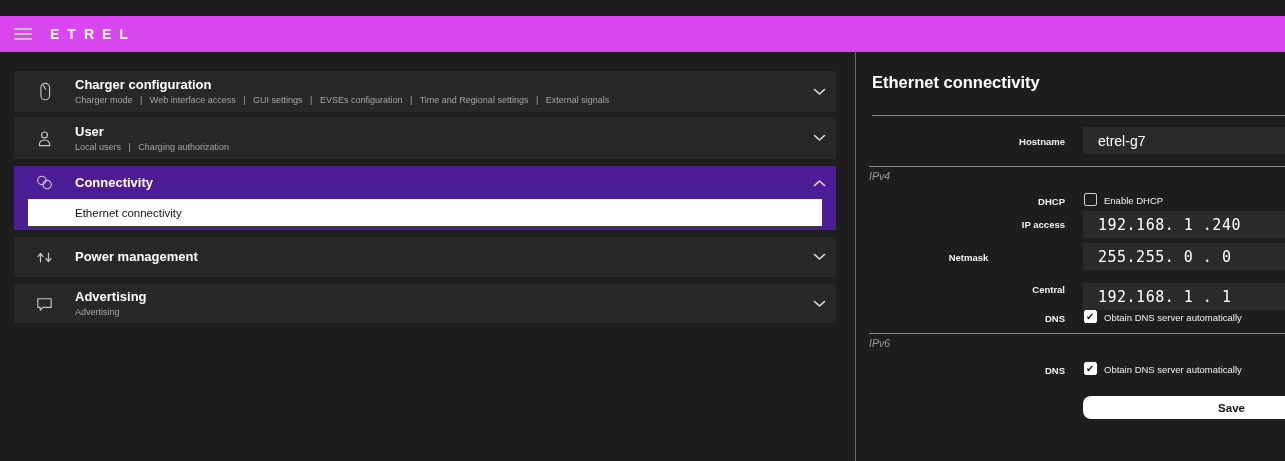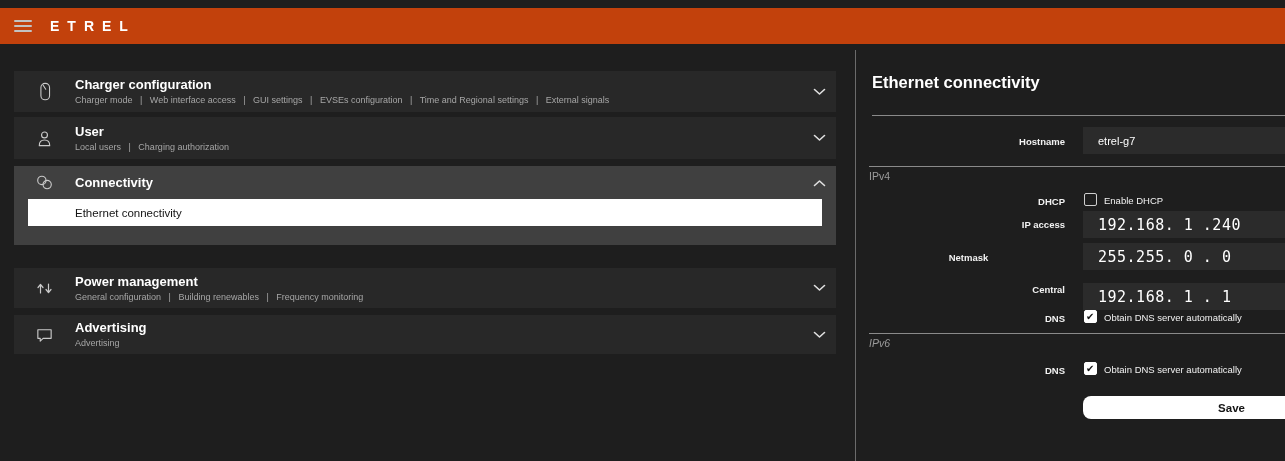--- a/index.html
+++ b/index.html
@@ -5,34 +5,34 @@
   * { box-sizing: border-box; margin: 0; padding: 0; }
   html,body { width:1285px; height:461px; overflow:hidden; }
   body {
     position:relative;
     background:#1e1e1e;
     font-family:"Liberation Sans", sans-serif;
     -webkit-font-smoothing:antialiased;
   }
 
   
-  .topbar { position:absolute; top:8px; left:0; right:0; height:36px; background:#c2410c; }
+  .topbar { position:absolute; top:16px; left:0; right:0; height:36px; background:#d946ef; }
   .hamburger { position:absolute; left:14px; top:12px; width:18px; cursor:pointer; }
   .hamburger .bar { height:2px; background:#c2c2c2; margin-bottom:3px; border-radius:1px; }
   .logo { position:absolute; left:50px; top:10px; color:#ffffff; font-size:14px;
           font-weight:bold; letter-spacing:8px; white-space:nowrap; }
 
   
   .sidebar { position:absolute; left:14px; top:71px; width:822px; }
   .card { background:#282828; display:flex; align-items:center; }
   .c1 { height:41px; margin-bottom:5px; }
   .c2 { height:42px; margin-bottom:7px; }
   .c4 { height:40px; margin-bottom:7px; }
   .c5 { height:39px; }
-  .exp-card { background:#404040; margin-bottom:23px; padding-bottom:18px; }
+  .exp-card { background:#4c1d95; margin-bottom:7px; padding-bottom:3px; }
   .exp-head { height:33px; display:flex; align-items:center; cursor:pointer; }
 
   .icon-box { width:61px; display:flex; justify-content:center; flex-shrink:0; color:#c9c9c9; }
   .icon-box svg { display:block; }
   .txt { flex:1; min-width:0; }
   .card-title { font-size:13px; font-weight:bold; color:#ffffff; line-height:14px; }
   .card-sub { font-size:9px; color:#a6a6a6; margin-top:3px; white-space:pre; overflow:hidden; }
   .chev { width:26px; flex-shrink:0; color:#e0e0e0; display:flex; justify-content:center; margin-right:4px; }
   [data-expanded="true"] .chev svg { transform:rotate(180deg); }
 
@@ -43,21 +43,21 @@
 
   
   .vline { position:absolute; left:855px; top:50px; bottom:0; width:1px; background:#6b6b6b; }
   .page-title { position:absolute; left:872px; top:73px; font-size:16.5px; color:#ffffff; }
   .hr { position:absolute; height:1px; background:#8a8a8a; right:0; }
   .sec-label { position:absolute; left:869px; color:#9b9b9b; font-size:10.5px; }
   .lab { position:absolute; left:872px; width:193px; text-align:right;
          font-size:9.5px; font-weight:bold; color:#f2f2f2; }
   .field { position:absolute; left:1083px; right:0; height:27px; background:#2b2b2b;
            display:flex; align-items:center; padding-left:15px; color:#ffffff; cursor:text; }
-  .field.txtv { font-size:11px; }
+  .field.txtv { font-size:14px; }
   .field.mono { font-family:"DejaVu Sans Mono", monospace; font-size:15px;
                 white-space:pre; letter-spacing:0.5px; }
   .cb { position:absolute; left:1084px; width:13px; height:13px; border:1px solid #cfcfcf;
         border-radius:2px; background:transparent; cursor:pointer; }
   .cb[data-checked="true"] { background:#ffffff; border-color:#ffffff; }
   .cb[data-checked="true"]::after { content:"\2714"; color:#141414; font-size:10px;
         position:absolute; left:1px; top:0px; line-height:11px; }
   .cb-label { position:absolute; left:1104px; font-size:9.5px; font-weight:normal; color:#f2f2f2; }
   .save-btn { position:absolute; left:1083px; top:396px; width:297px; height:23px;
               background:#ffffff; border:none; border-radius:8px; font-weight:bold;
@@ -139,21 +139,20 @@
     <span class="icon-box">
       <svg width="20" height="17" viewBox="0 0 20 17" fill="none" stroke="currentColor" stroke-width="1.2" stroke-linecap="round" stroke-linejoin="round">
         <path d="M5.5 13 L5.5 5"></path>
         <polyline points="3,7.5 5.5,4.5 8,7.5"></polyline>
         <path d="M13.5 4 L13.5 12"></path>
         <polyline points="11,9.5 13.5,12.5 16,9.5"></polyline>
       </svg>
     </span>
     <span class="txt">
       <div class="card-title">Power management</div>
-      <div class="card-sub">General configuration   |   Building renewables   |   Frequency monitoring</div>
     </span>
     <span class="chev">
       <svg width="13" height="8" viewBox="0 0 13 8" fill="none" stroke="currentColor" stroke-width="1.6" stroke-linecap="round" stroke-linejoin="round">
         <polyline points="1.5,1.5 6.5,6 11.5,1.5"></polyline>
       </svg>
     </span>
   </section>
 
   <section class="card c5" data-expanded="false">
     <span class="icon-box">
@@ -177,21 +176,21 @@
 
 <main>
   <h1 class="page-title">Ethernet connectivity</h1>
   <div class="hr" style="top:115px; left:872px;"></div>
 
   <div class="lab" style="top:136px;">Hostname</div>
   <div class="field txtv" style="top:127px;">etrel-g7</div>
 
   <div class="hr" style="top:166px; left:869px;"></div>
 
-  <div class="sec-label" style="top:170px;">IPv4</div>
+  <div class="sec-label" style="top:170px;font-style:italic;">IPv4</div>
 
   <div class="lab" style="top:196px;">DHCP</div>
   <span class="cb" style="top:193px;" data-checked="false"></span>
   <div class="cb-label" style="top:195px;">Enable DHCP</div>
 
   <div class="lab" style="top:219px;">IP access</div>
   <div class="field mono" style="top:211px;">192.168. 1 .240</div>
 
   <div class="lab" style="top:252px;text-align:center;">Netmask</div>
   <div class="field mono" style="top:243px;">255.255. 0 . 0</div>

